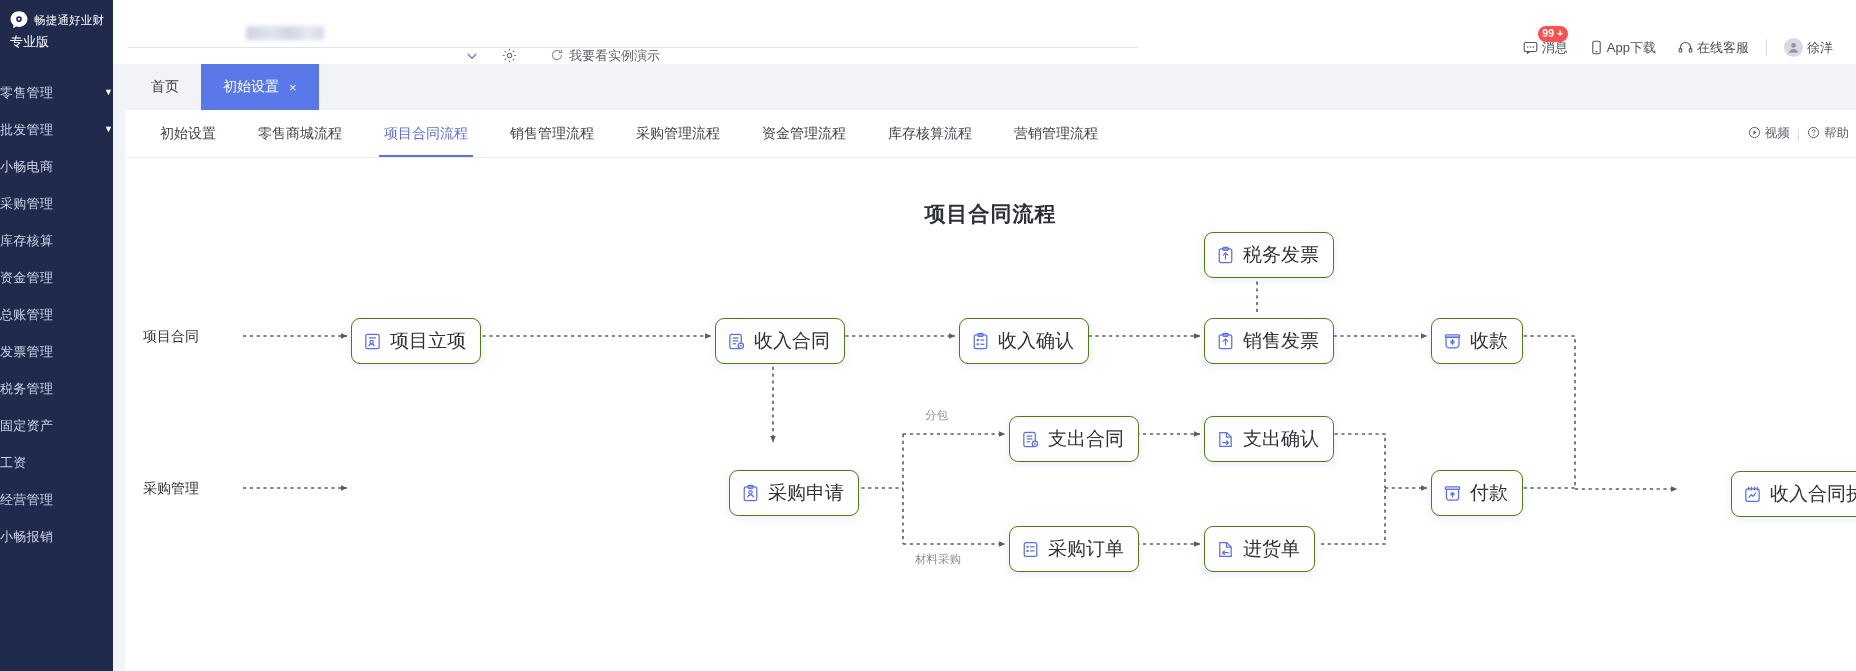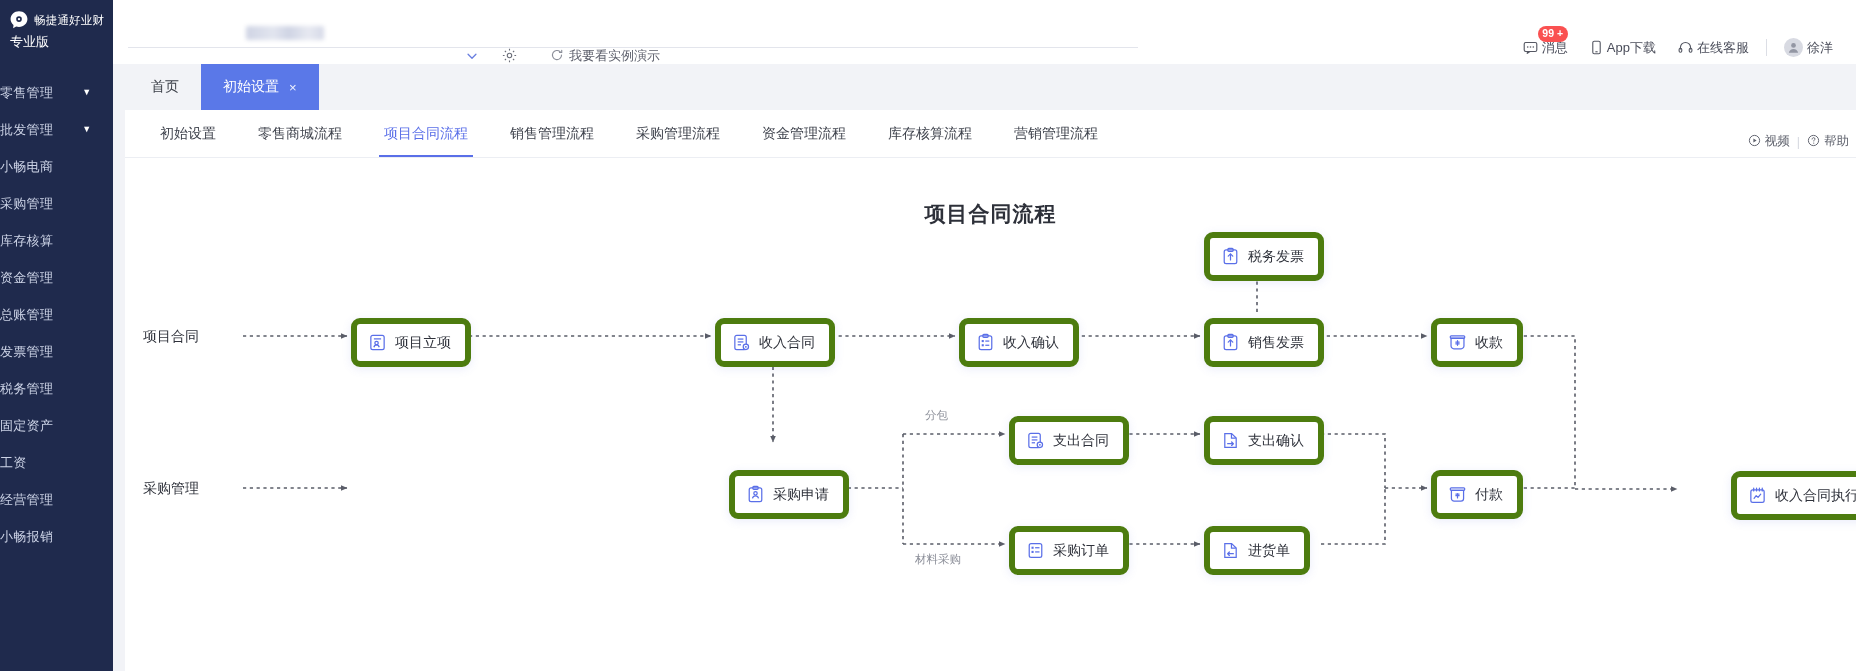--- a/index.html
+++ b/index.html
@@ -10,21 +10,21 @@
   
   .sidebar { position:absolute; left:0; top:0; width:113px; height:671px;
     background:#1f2a4d; color:#dfe3ef; }
   .logo-wrap { height:64px; padding:9px 0 0 8px; }
   .logo-row { display:flex; align-items:center; gap:4px; }
   .logo-mark { width:22px; height:22px; flex:0 0 22px; position:relative; }
   .logo-mark svg { display:block; }
   .logo-text { font-size:11.5px; color:#ffffff; letter-spacing:.2px; white-space:nowrap; }
   .logo-sub { font-size:13px; color:#ffffff; margin-top:2px; padding-left:2px; }
   .nav-list { margin-top:10px; }
-  .nav-item { height:37px; display:flex; align-items:center; justify-content:flex-start;
+  .nav-item { height:37px; display:flex; align-items:center; justify-content:space-between;
     font-size:13px; color:#ccd3e6; cursor:pointer; position:relative;gap:23px; }
   .nav-label { letter-spacing:.3px; }
   .caret { margin-left:6px; font-size:9px; color:#ffffff; line-height:1; }
 
   
   .topbar { position:absolute; left:113px; top:0; width:1743px; height:64px;
     background:#ffffff; }
   .search-underline { position:absolute; left:15px; top:47px; width:1010px; height:1px;
     background:#e3e5ec; }
   .search-redacted { position:absolute; left:133px; top:26px; width:78px; height:14px;
@@ -60,36 +60,36 @@
   
   .content { position:absolute; left:125px; top:110px; width:1731px; height:561px;
     background:#ffffff; overflow:hidden; }
   .subnav { position:relative; height:48px; border-bottom:1px solid #eceef3;
     display:flex; align-items:center; padding-left:14px; }
   .subtab { font-size:14px; color:#3f434d; padding:0 21px; height:47px;
     display:flex; align-items:center; cursor:pointer; position:relative; }
   .subtab.active { color:#5a6fe8; }
   .subtab.active:after { content:""; position:absolute; left:16px; right:16px; bottom:0;
     height:2px; background:#5a6fe8; }
-  .subnav-right { position:absolute; right:0px; top:8px; height:47px; display:flex;
+  .subnav-right { position:absolute; right:0px; top:0; height:47px; display:flex;
     align-items:center; gap:0px; font-size:12.5px; color:#5f626d; }
   .snr-item { display:flex; align-items:center; gap:4px; cursor:pointer; padding:0 7px; }
   .snr-sep { color:#d6d8e0; }
 
   .page-title { text-align:center; font-size:21px; color:#2d3039; margin-top:42px;
     letter-spacing:1px; }
 
   
   .canvas { position:relative; width:1731px; height:400px; margin-top:16px; }
   .canvas svg.links { position:absolute; left:0; top:0; width:1731px; height:400px;
     pointer-events:none; }
   .node { position:absolute; display:flex; align-items:center; gap:8px;
-    background:#ffffff; border:6px solid #4d7c0f; border-radius:9px;
+    background:#ffffff; border:1px solid #4d7c0f; border-radius:9px;
     padding:9px 14px 9px 11px; box-shadow:0 2px 10px rgba(90,105,220,.13);
-    font-size:14px; color:#2f323b; white-space:nowrap; cursor:pointer; }
+    font-size:19px; color:#2f323b; white-space:nowrap; cursor:pointer; }
   .node .nicon { width:19px; height:19px; flex:0 0 19px; }
   .node .nicon svg { display:block; }
   .rowlabel { position:absolute; font-size:14px; color:#2f323b; white-space:nowrap; }
   .edgelabel { position:absolute; font-size:11.5px; color:#8c8f99; white-space:nowrap; }
 </style>
 </head>
 <body>
 
 <div id="app">
 

